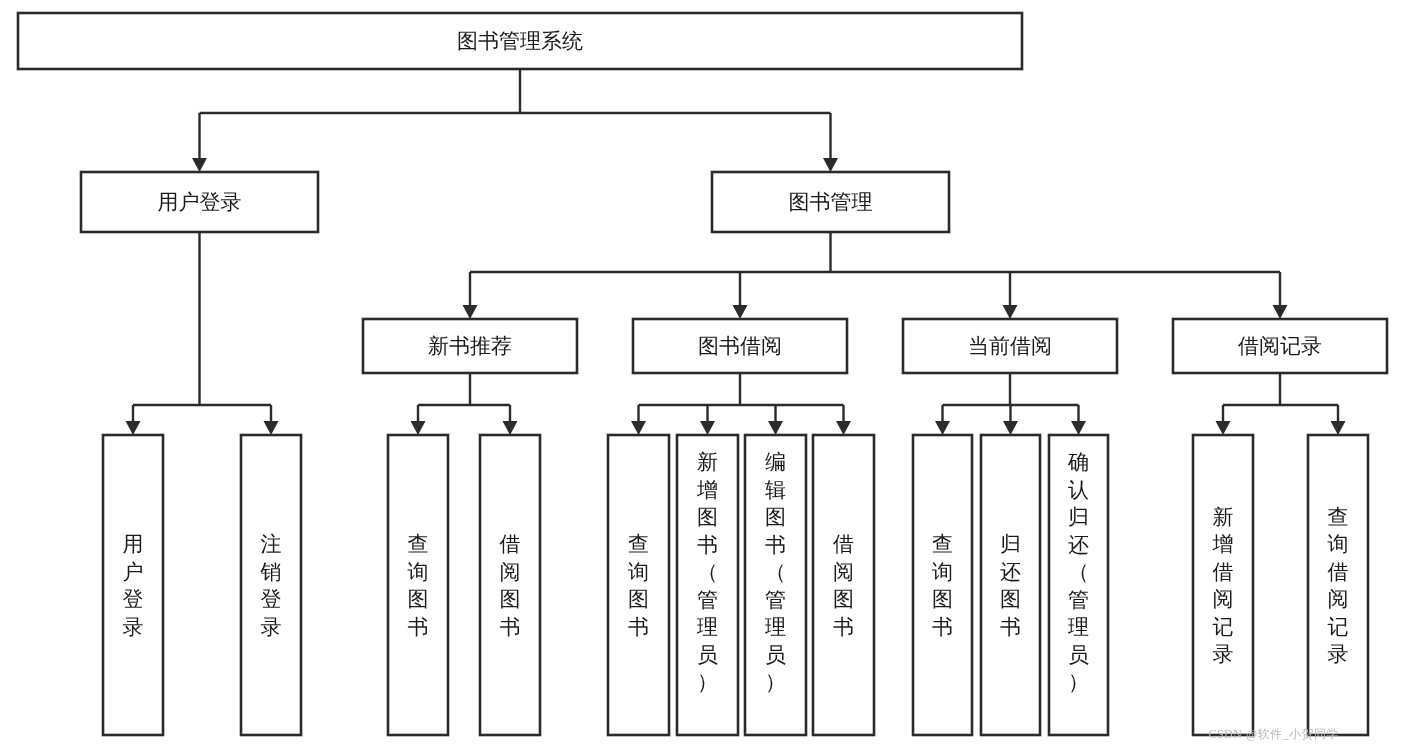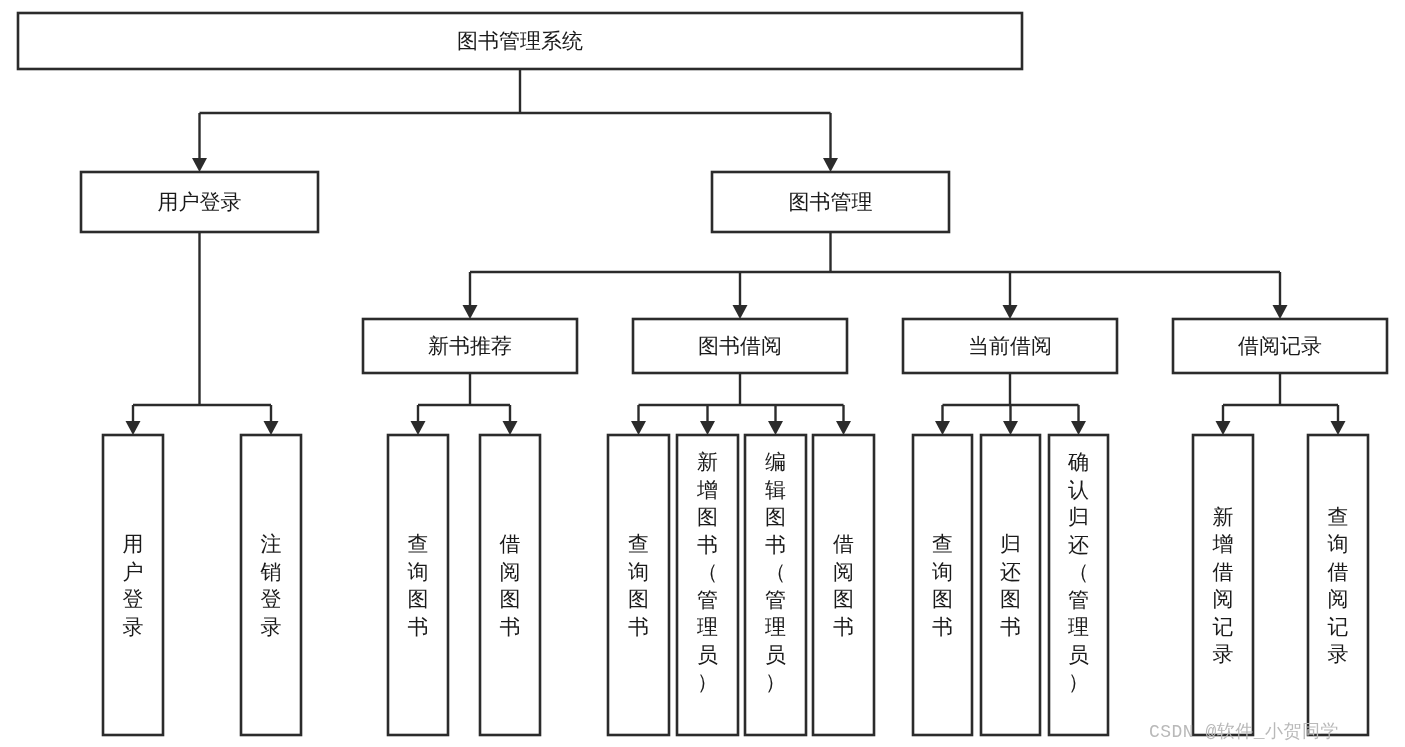--- a/index.html
+++ b/index.html
@@ -7,23 +7,23 @@
        font-family:"DejaVu Sans","Liberation Sans",sans-serif;}
   #stage{position:relative;width:1347px;height:747px;background:#fff;}
   svg#diagram{position:absolute;left:0;top:0;width:1405px;height:747px;}
   .node-rect{fill:#ffffff;stroke:#2b2b2b;stroke-width:2.6;}
   .edge{stroke:#2b2b2b;stroke-width:2.4;fill:none;stroke-linecap:butt;}
   .arrowhead{fill:#2b2b2b;stroke:none;}
   .node-label-h{font-size:21px;fill:#1a1a1a;text-anchor:middle;dominant-baseline:middle;
                 font-family:"DejaVu Sans","Liberation Sans",sans-serif;}
   .node-label-v{font-size:21px;fill:#1a1a1a;text-anchor:middle;
                 font-family:"DejaVu Sans","Liberation Sans",sans-serif;}
-  .watermark{position:absolute;right:8px;bottom:4px;font-size:18px;color:#b9b9b9;
+  .watermark{position:absolute;right:8px;bottom:4px;font-size:12px;color:#b9b9b9;
              letter-spacing:.5px;white-space:nowrap;
-             font-family:Liberation Mono, monospace;}
+             font-family:Liberation Serif, serif;}
 </style>
 </head>
 <body>
 
 <div id="stage">
   <svg id="diagram" viewBox="0 0 1405 747">
     <g id="edges">
         <line x1="520" y1="69" x2="520" y2="113" class="edge"></line>
         <line x1="199.5" y1="113" x2="830.5" y2="113" class="edge"></line>
         <line x1="199.5" y1="113" x2="199.5" y2="159" class="edge"></line>

